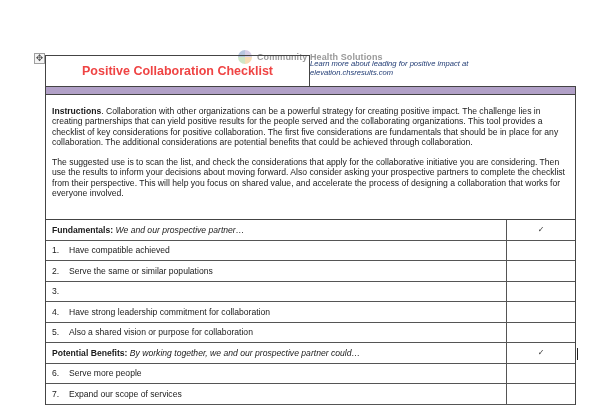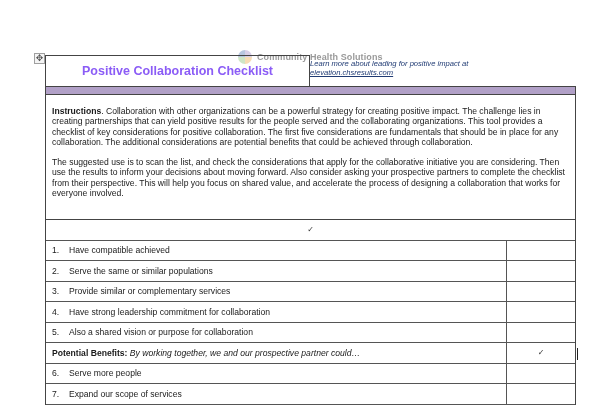--- a/index.html
+++ b/index.html
@@ -26,26 +26,26 @@
     border: 1px solid #a0a0a0; background: #f4f4f4; font-size: 9px; line-height: 9px;
     text-align: center; color: #555;
   }
 
   .header-row { position: absolute; left: 45px; top: 55px; width: 531px; height: 31px; }
   .title-box {
     position: absolute; left: 0; top: 0; width: 265px; height: 31px;
     border-top: 1px solid #444; border-left: 1px solid #444; border-right: 1px solid #444;
     box-sizing: border-box; display: flex; align-items: center; justify-content: center;
   }
-  .title { font-size: 12.5px; font-weight: bold; color: #8b5cf6; }
+  .title { font-size: 12.5px; font-weight: bold; color: #ef4444; }
   .learn-more {
     position: absolute; left: 265px; top: 4px; width: 266px; text-align: left;
     font-size: 7.6px; font-style: italic; color: #1f3a73; line-height: 9px;
   }
-  .learn-more .link { text-decoration: underline; color: #1f3a73; display: block; }
+  .learn-more .link { color: #1f3a73; display: block; }
 
   .purple-band {
     position: absolute; left: 45px; top: 86px; width: 531px; height: 9px;
     background: #b1a0c7; border: 1px solid #444; box-sizing: border-box;
   }
 
   .table {
     position: absolute; left: 45px; top: 94px; width: 531px;
     border-left: 1px solid #444; border-right: 1px solid #444; box-sizing: border-box;
   }
@@ -95,40 +95,40 @@
 
 <div class="purple-band"></div>
 
 <div class="table">
   <div class="instructions">
     <p><b>Instructions</b><span>.  Collaboration with other organizations can be a powerful strategy for creating positive impact.  The challenge lies in creating partnerships that can yield positive results for the people served and the collaborating organizations. This tool provides a checklist of key considerations for positive collaboration. The first five considerations are fundamentals that should be in place for any collaboration.  The additional considerations are potential benefits that could be achieved through collaboration.</span></p>
     <p>The suggested use is to scan the list, and check the considerations that apply for the collaborative initiative you are considering.  Then use the results to inform your decisions about moving forward.  Also consider asking your prospective partners to complete the checklist from their perspective. This will help you focus on shared value, and accelerate the process of designing a collaboration that works for everyone involved.</p>
   </div>
 
   <div class="row section">
+    <div class="cell-main"><b>Fundamentals:</b>&nbsp;<i>We and our prospective partner…</i></div>
     <div class="cell-check">✓</div>
   </div>
   <div class="row">
     <div class="cell-main">
         <span class="num">1.</span>
         <span>Have compatible achieved</span>
       </div>
     <div class="cell-check"></div>
   </div>
   <div class="row">
     <div class="cell-main">
         <span class="num">2.</span>
         <span>Serve the same or similar populations</span>
       </div>
     <div class="cell-check"></div>
   </div>
   <div class="row">
     <div class="cell-main">
         <span class="num">3.</span>
-        <span>Provide similar or complementary services</span>
       </div>
     <div class="cell-check"></div>
   </div>
   <div class="row">
     <div class="cell-main">
         <span class="num">4.</span>
         <span>Have strong leadership commitment for collaboration</span>
       </div>
     <div class="cell-check"></div>
   </div>

